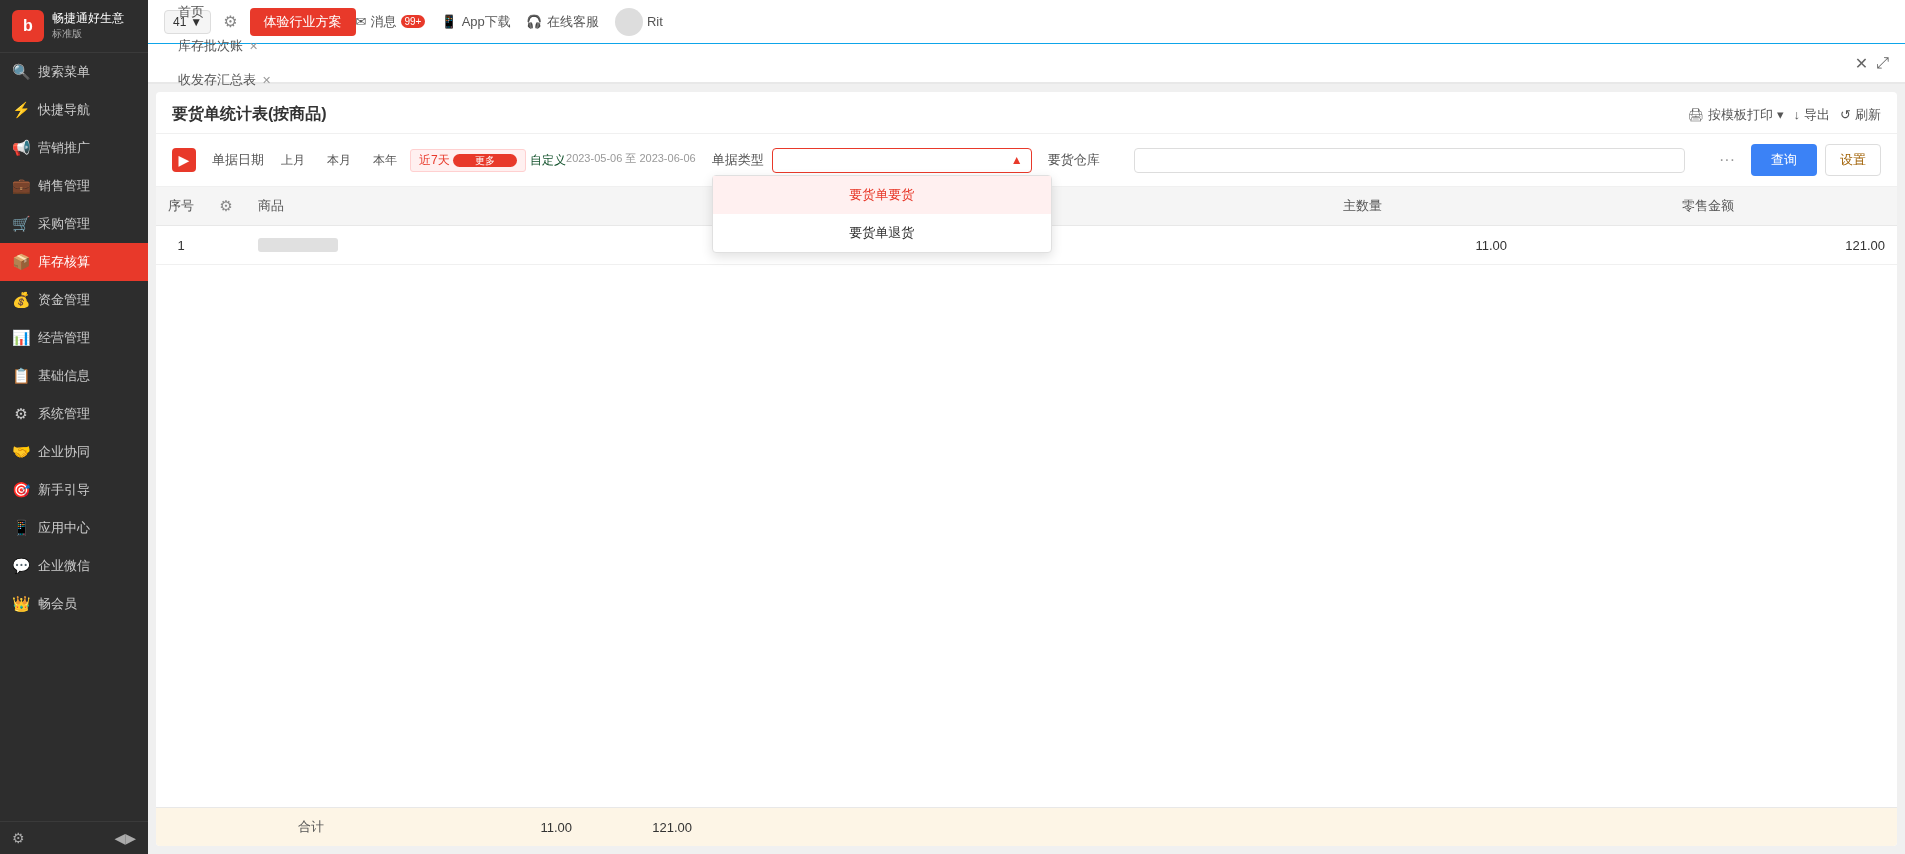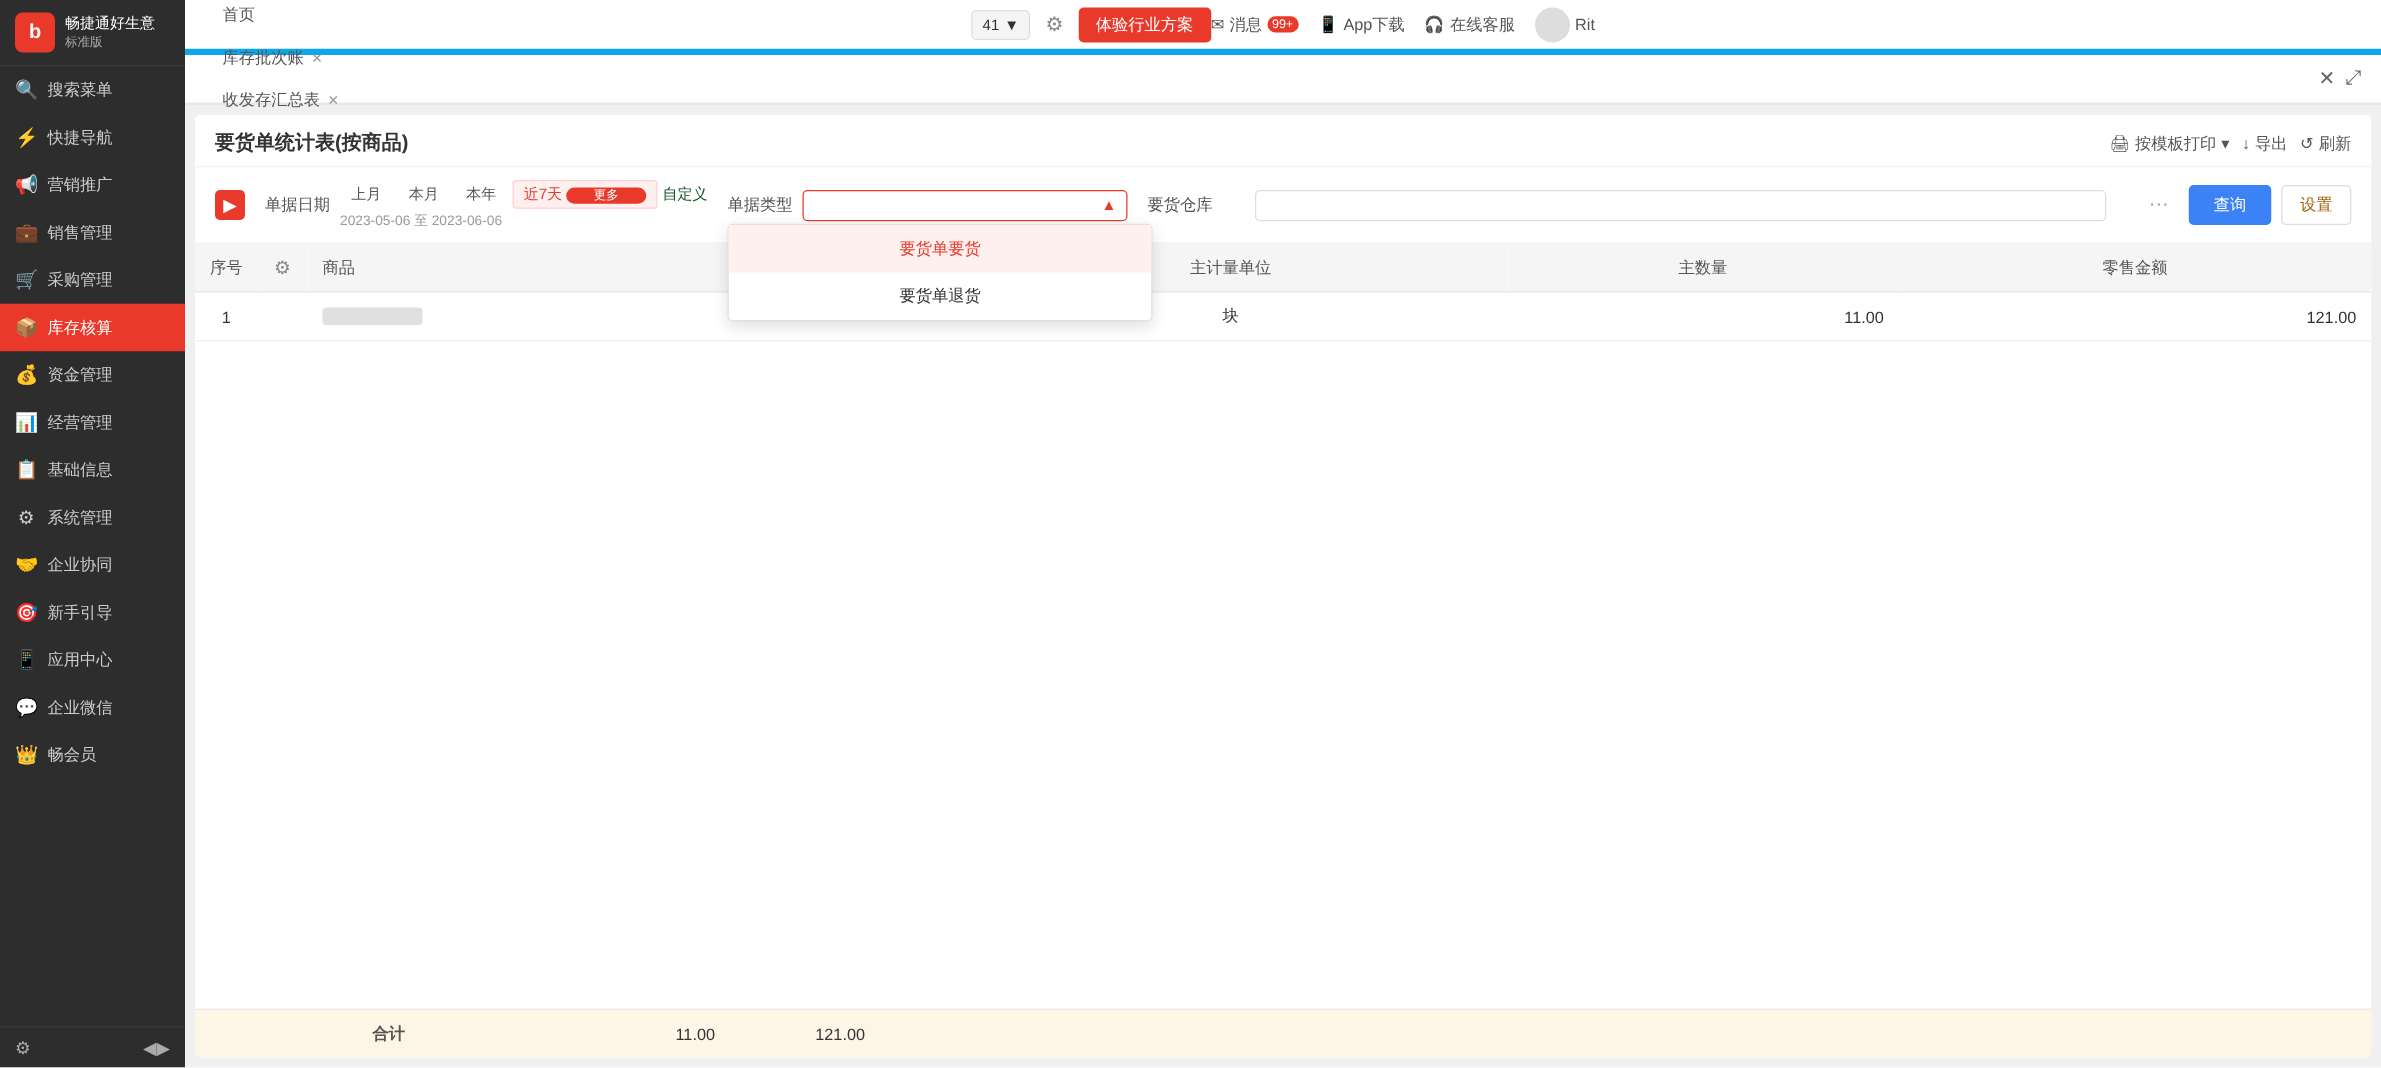--- a/index.html
+++ b/index.html
@@ -54,22 +54,22 @@
       background: #f0f0f0;
     }
 
     
     .top-header {
       background: white;
       display: flex;
       align-items: center;
       padding: 0 16px;
       height: 44px;
-      justify-content: center;
-      border-bottom: 5px solid #0ea5e9;
+      justify-content: flex-start;
+      border-bottom: 1px solid #0ea5e9;
       flex-shrink: 0;
     }
     .top-header-left {
       display: flex; align-items: center; gap: 12px;
     }
     .company-selector {
       display: flex; align-items: center; gap: 4px;
       background: #f5f5f5; border: 1px solid #ddd; border-radius: 4px;
       padding: 4px 8px; cursor: pointer; font-size: 12px; color: #333;
     }
@@ -133,21 +133,21 @@
       cursor: pointer; font-size: 14px; flex-shrink: 0;
     }
     .filter-group { display: flex; align-items: center; gap: 8px; }
     .filter-label { color: #555; font-size: 13px; white-space: nowrap; }
     .date-shortcuts { display: flex; gap: 4px; align-items: center; }
     .date-btn { padding: 2px 8px; border-radius: 3px; cursor: pointer; font-size: 12px; color: #555; border: 1px solid transparent; }
     .date-btn.active { background: #fff0f0; color: #e8392a; border-color: #ffd0d0; }
     .date-badge { background: #e8392a; color: white; border-radius: 10px; font-size: 10px; padding: 1px 22px; }
     .date-custom { color: #14532d; font-size: 12px; cursor: pointer; }
     .date-range { color: #999; font-size: 11px; margin-top: 2px; }
-    .date-group { display: flex; flex-direction: column; }
+    .date-group { display: flex; flex-direction: row; }
     .type-input-wrap {
       border: 1px solid #e8392a; border-radius: 4px; display: flex; align-items: center;
       padding: 4px 8px; min-width: 260px; position: relative; cursor: pointer;
     }
     .type-input-wrap input {
       border: none; outline: none; font-size: 13px; flex: 1; background: transparent;
     }
     .type-arrow { color: #e8392a; cursor: pointer; font-size: 12px; }
     .warehouse-input-wrap {
       border: 1px solid #ddd; border-radius: 4px; display: flex; align-items: center;
@@ -214,21 +214,21 @@
 
     
     .table-footer {
       background: #fdf5e6;
       display: flex; align-items: center;
       padding: 10px 12px;
       border-top: 1px solid #e8e8e8;
       font-size: 13px; color: #333;
       flex-shrink: 0;
     }
-    .footer-label { margin-left: 40px; margin-right: 8px; color: #555; font-weight: bold; }
+    .footer-label { margin-left: 40px; margin-right: 8px; color: #555; }
     .footer-value { min-width: 100px; }
     .dropdown-anchor { position: relative; }
   </style>
 </head>
 <body>
 
 <div class="sidebar">
   <div class="sidebar-logo">
     <div class="sidebar-logo-icon">b</div>
     <div>

